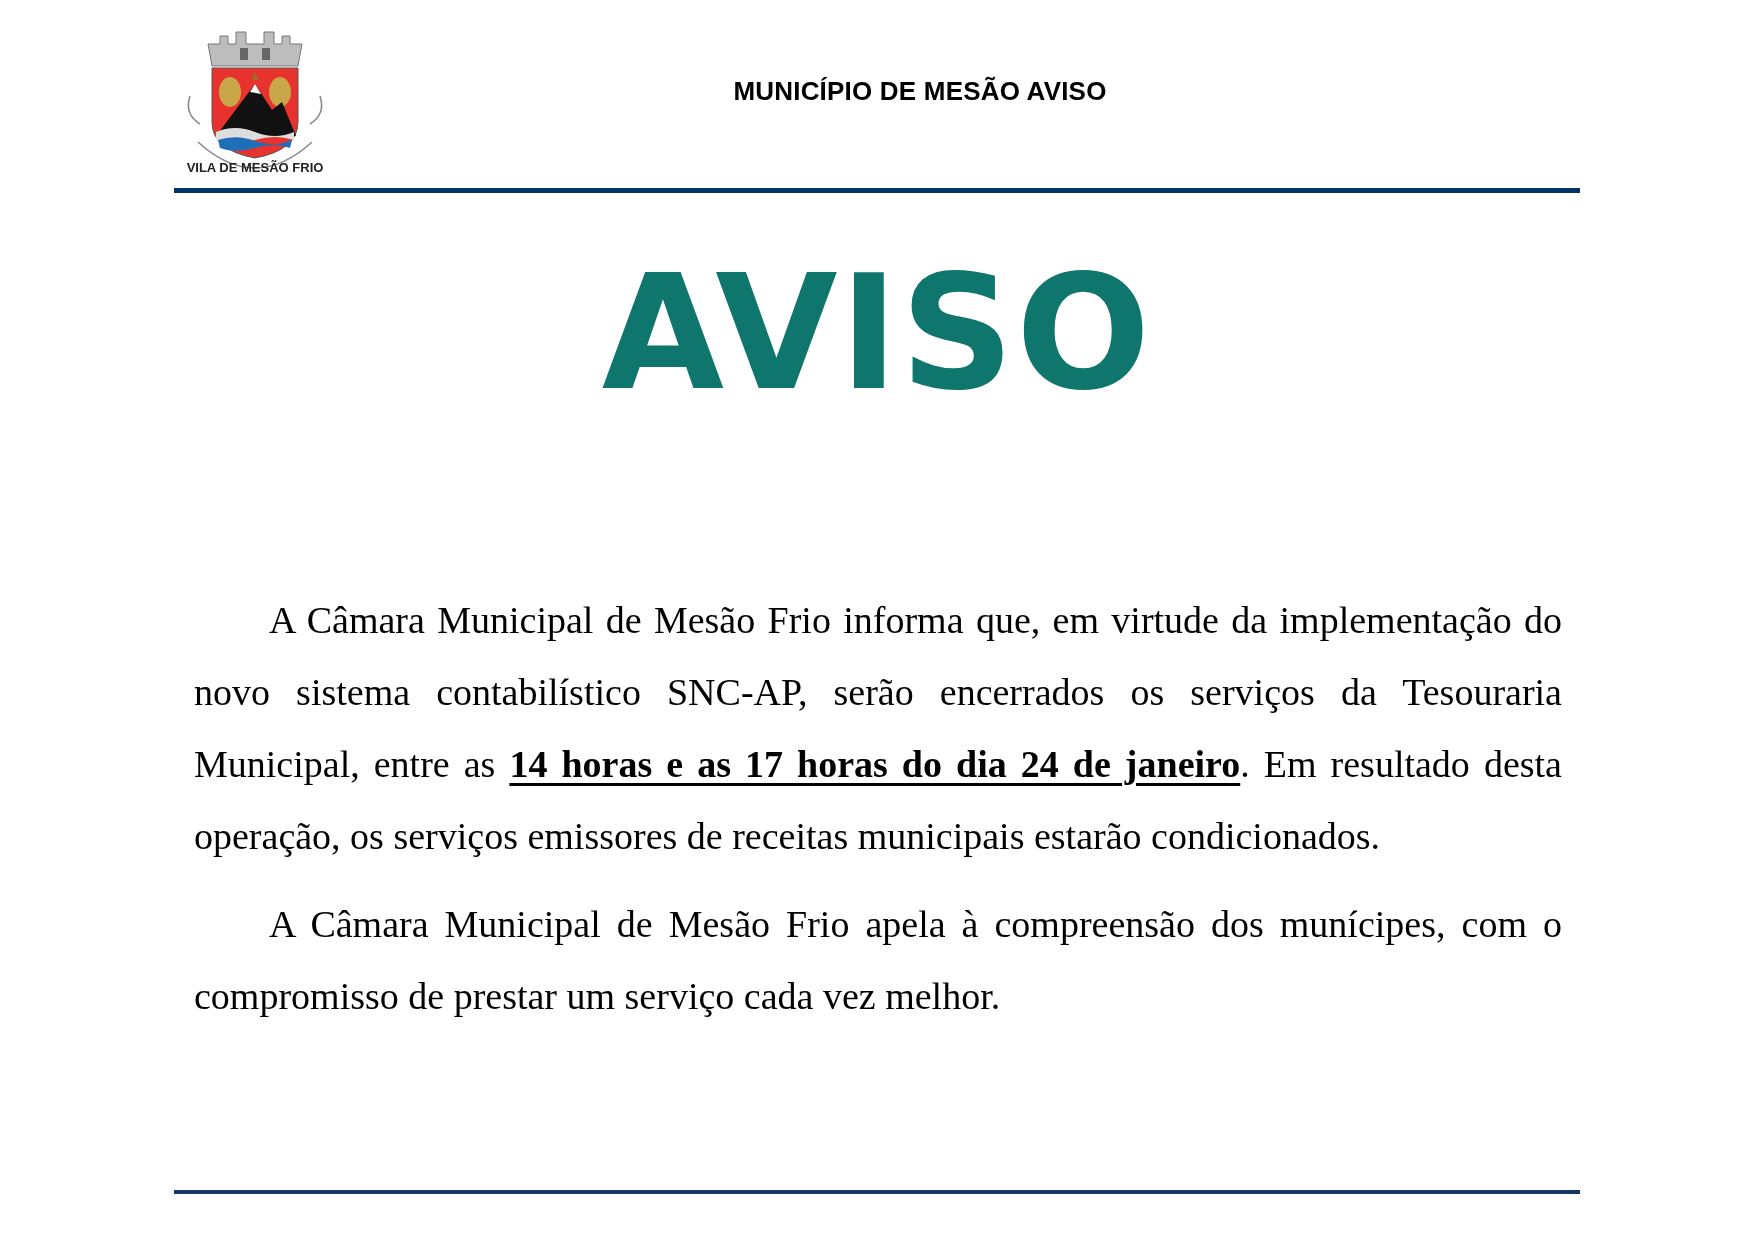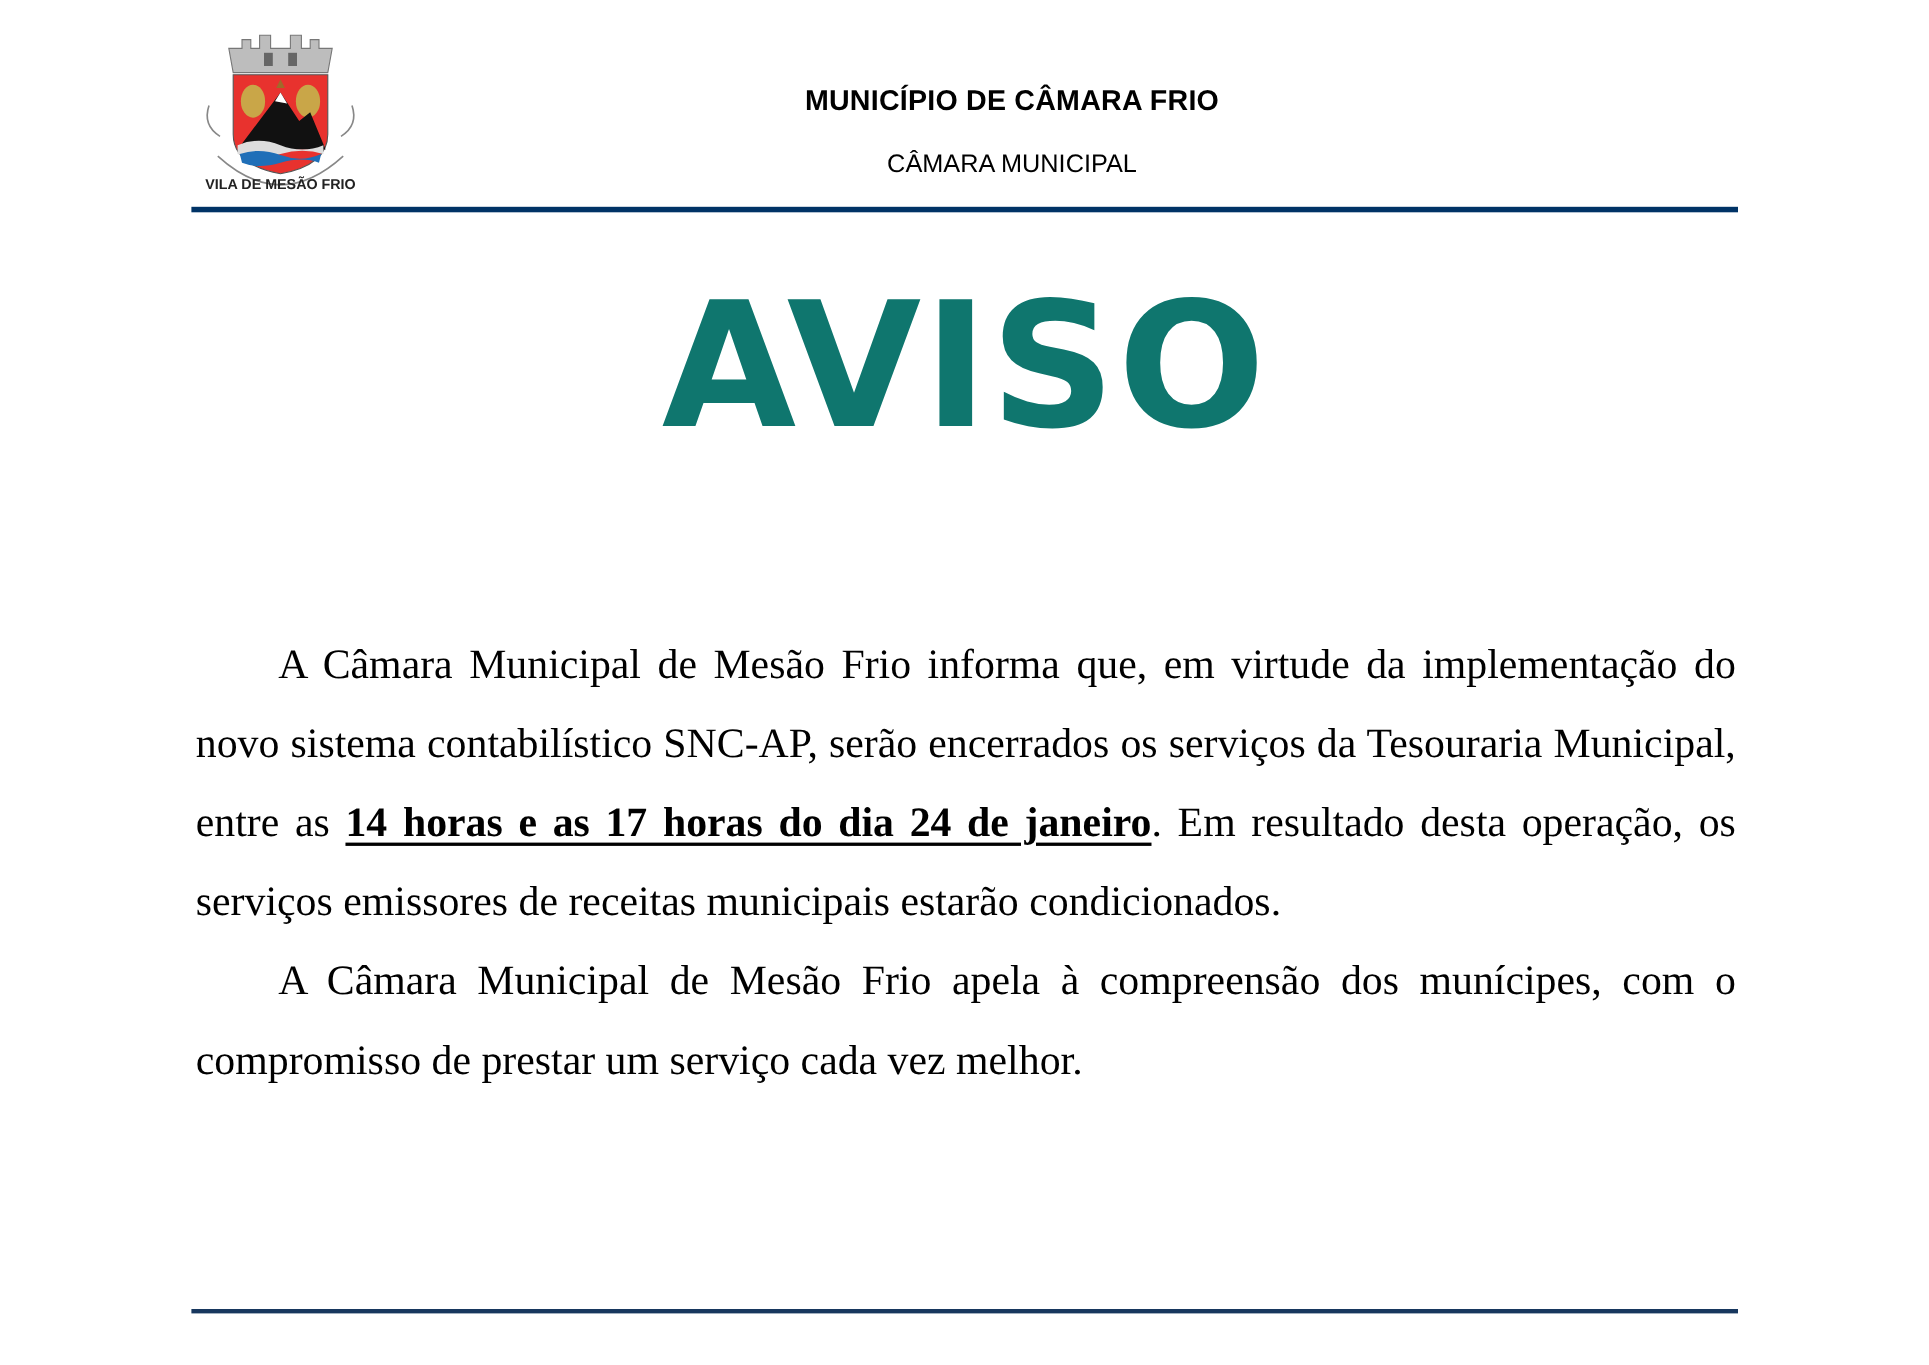--- a/index.html
+++ b/index.html
@@ -12,21 +12,21 @@
     font-family:"Liberation Sans", sans-serif; font-size:23px; color:#000; }
   .rule { position:absolute; left:174px; width:1406px; height:5px; background:#003366; }
   .rule.top { top:188px; }
   .rule.bottom { top:1190px; height:4px; background:#17375e; }
   .aviso { position:absolute; left:0; width:1754px; top:248px; text-align:center;
     font-family:"DejaVu Sans", sans-serif; font-weight:bold; font-size:158px; line-height:170px; color:#0f766e; letter-spacing:2px; }
   .heading { position:absolute; left:174px; width:1406px; top:438px; text-align:center;
     font-family:"Liberation Serif", serif; font-weight:bold; font-size:44px; color:#000; }
   .body { position:absolute; left:178px; width:1400px; top:568px;
     font-family:"Liberation Serif", serif; font-size:38px; line-height:72px; color:#000; text-align:justify; }
-  .body p { margin:0; text-indent:75px; }
+  .body p { margin:16px; text-indent:75px; }
   .body b { font-weight:bold; text-decoration:underline; text-decoration-thickness:3px; text-underline-offset:6px; }
 </style>
 </head>
 <body>
 
 <div class="page">
 
   <div class="logo">
     <svg width="150" height="156" viewBox="0 0 150 156">
 
@@ -46,22 +46,21 @@
       <path d="M36 108 Q55 100 75 108 T114 108 L114 116 Q95 110 75 116 T36 116 Z" fill="#ddd"></path>
       <path d="M38 116 Q56 110 75 117 T112 116 L110 124 Q95 118 75 124 T40 124 Z" fill="#1f6fb8"></path>
 
       <path d="M10 72 Q4 90 20 100" fill="none" stroke="#888" stroke-width="1.5"></path>
       <path d="M140 72 Q146 90 130 100" fill="none" stroke="#888" stroke-width="1.5"></path>
       <path d="M18 118 Q75 170 132 118" fill="none" stroke="#888" stroke-width="1.5"></path>
       <text x="75" y="148" text-anchor="middle" font-family="Liberation Sans, sans-serif" font-size="13" fill="#222" font-weight="bold">VILA DE MESÃO FRIO</text>
     </svg>
   </div>
 
-  <div class="hdr-title">MUNICÍPIO DE CÂMARA FRIO</div>
-  <div class="hdr-sub">CÂMARA MUNICIPAL</div>
+  <div class="hdr-title">MUNICÍPIO DE MESÃO AVISO</div>
 
   <div class="rule top"></div>
 
   <div class="aviso">AVISO</div>
 
 
   <div class="body">
     <p><span>A Câmara Municipal de Mesão Frio informa que, em virtude da implementação do novo sistema contabilístico SNC-AP, serão encerrados os serviços da Tesouraria Municipal, entre as </span><b>14 horas e as 17 horas do dia 24 de janeiro</b><span>. Em resultado desta operação, os serviços emissores de receitas municipais estarão condicionados.</span></p>
     <p>A Câmara Municipal de Mesão Frio apela à compreensão dos munícipes, com o compromisso de prestar um serviço cada vez melhor.</p>
   </div>

